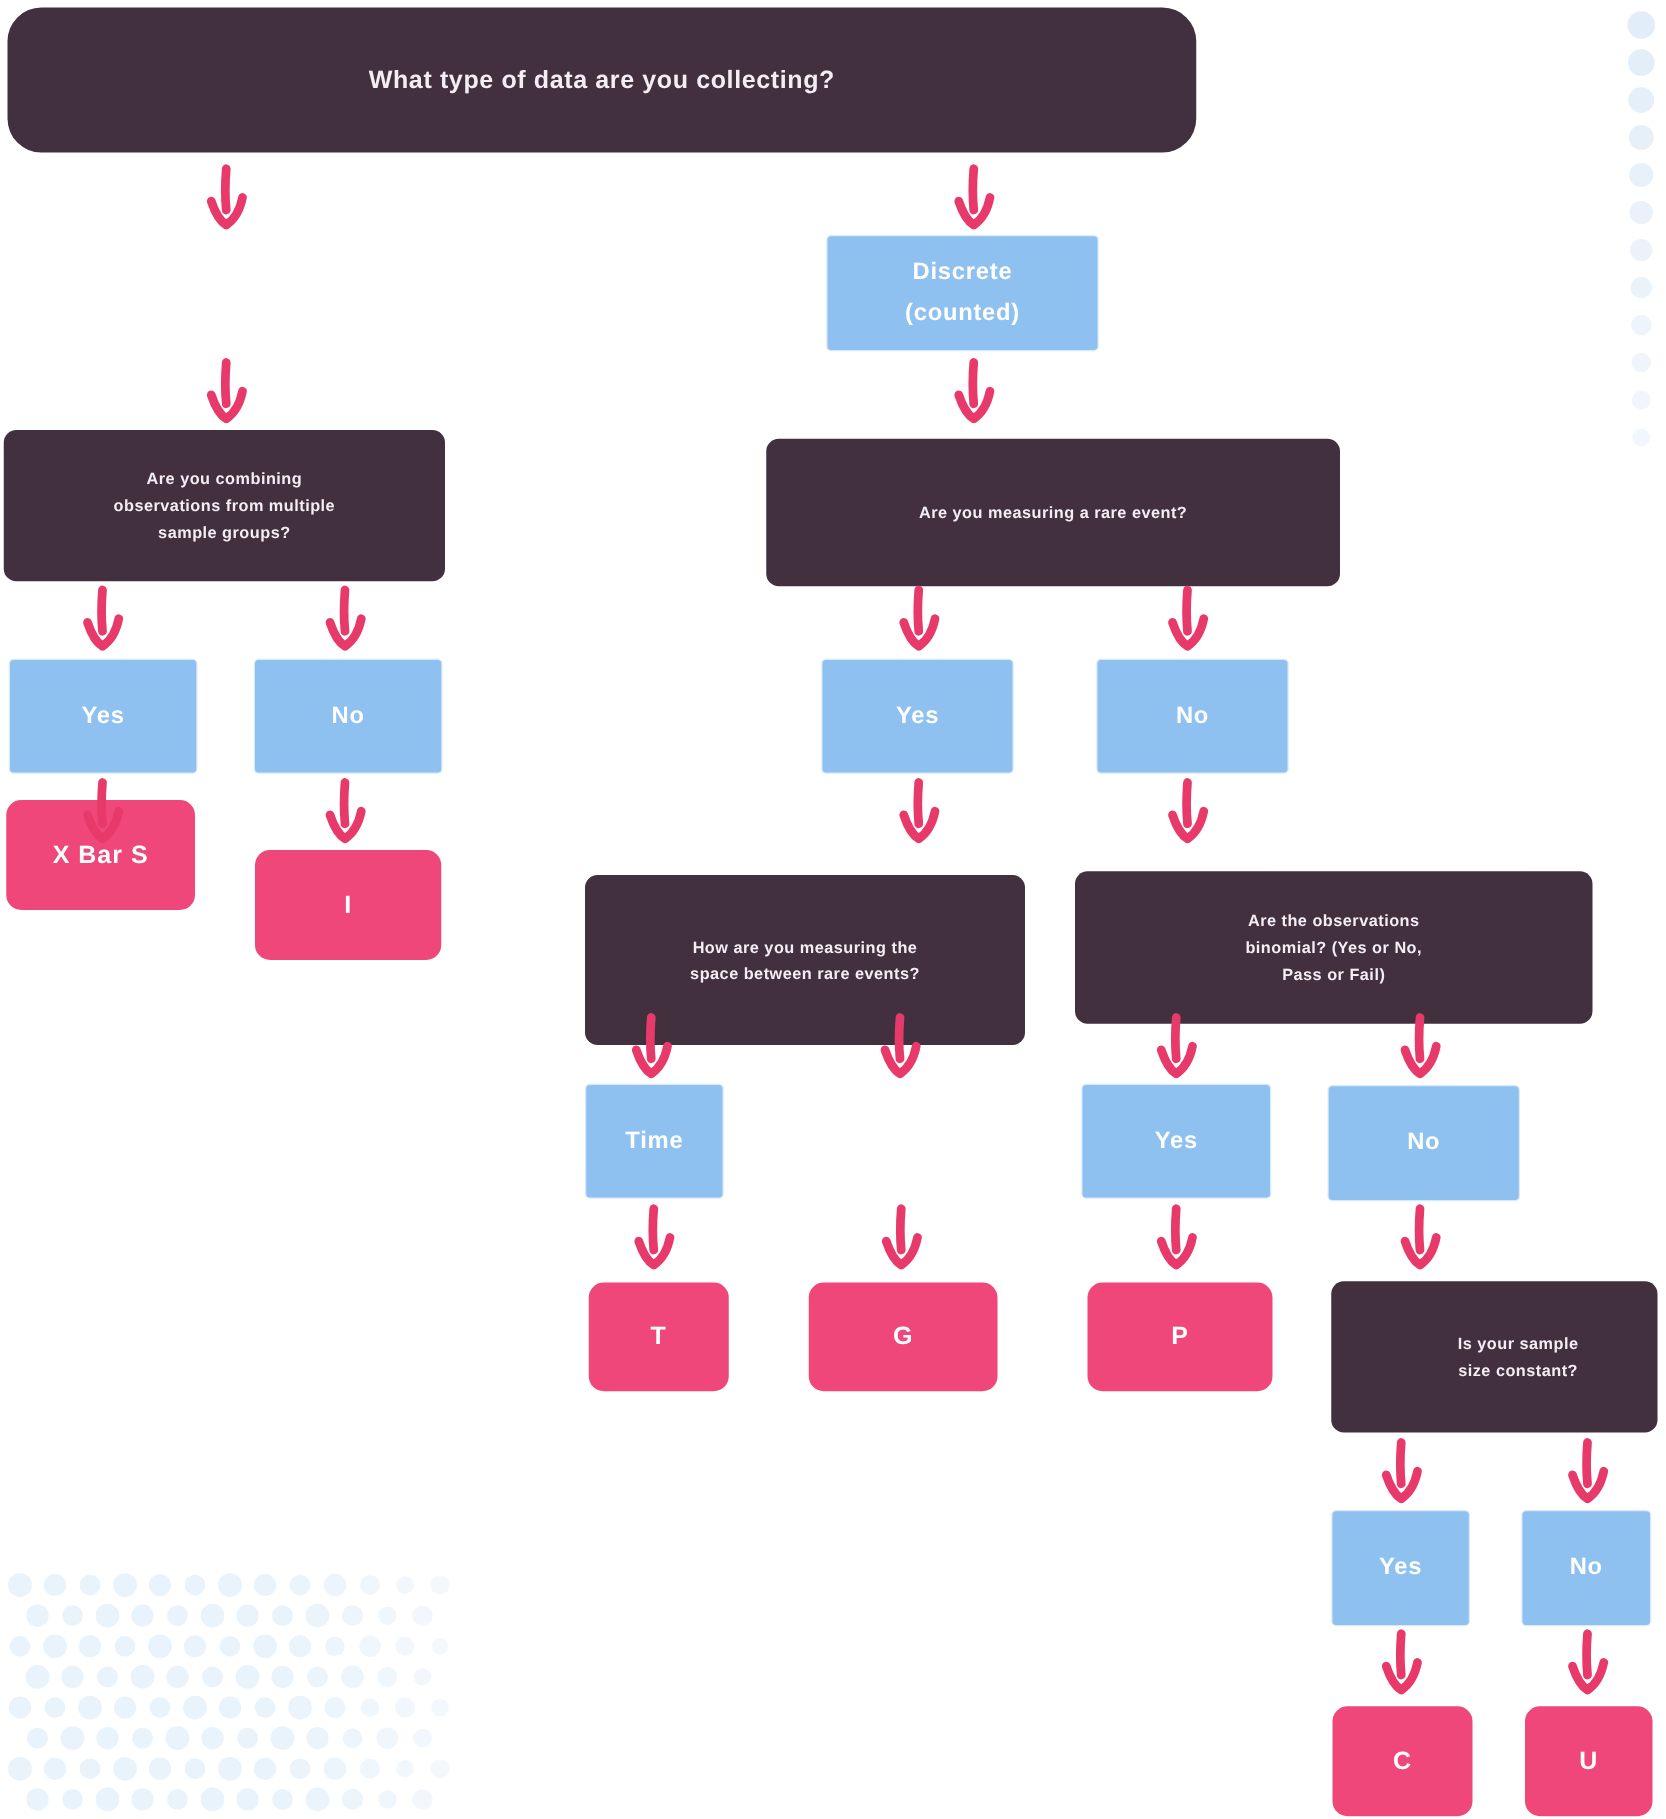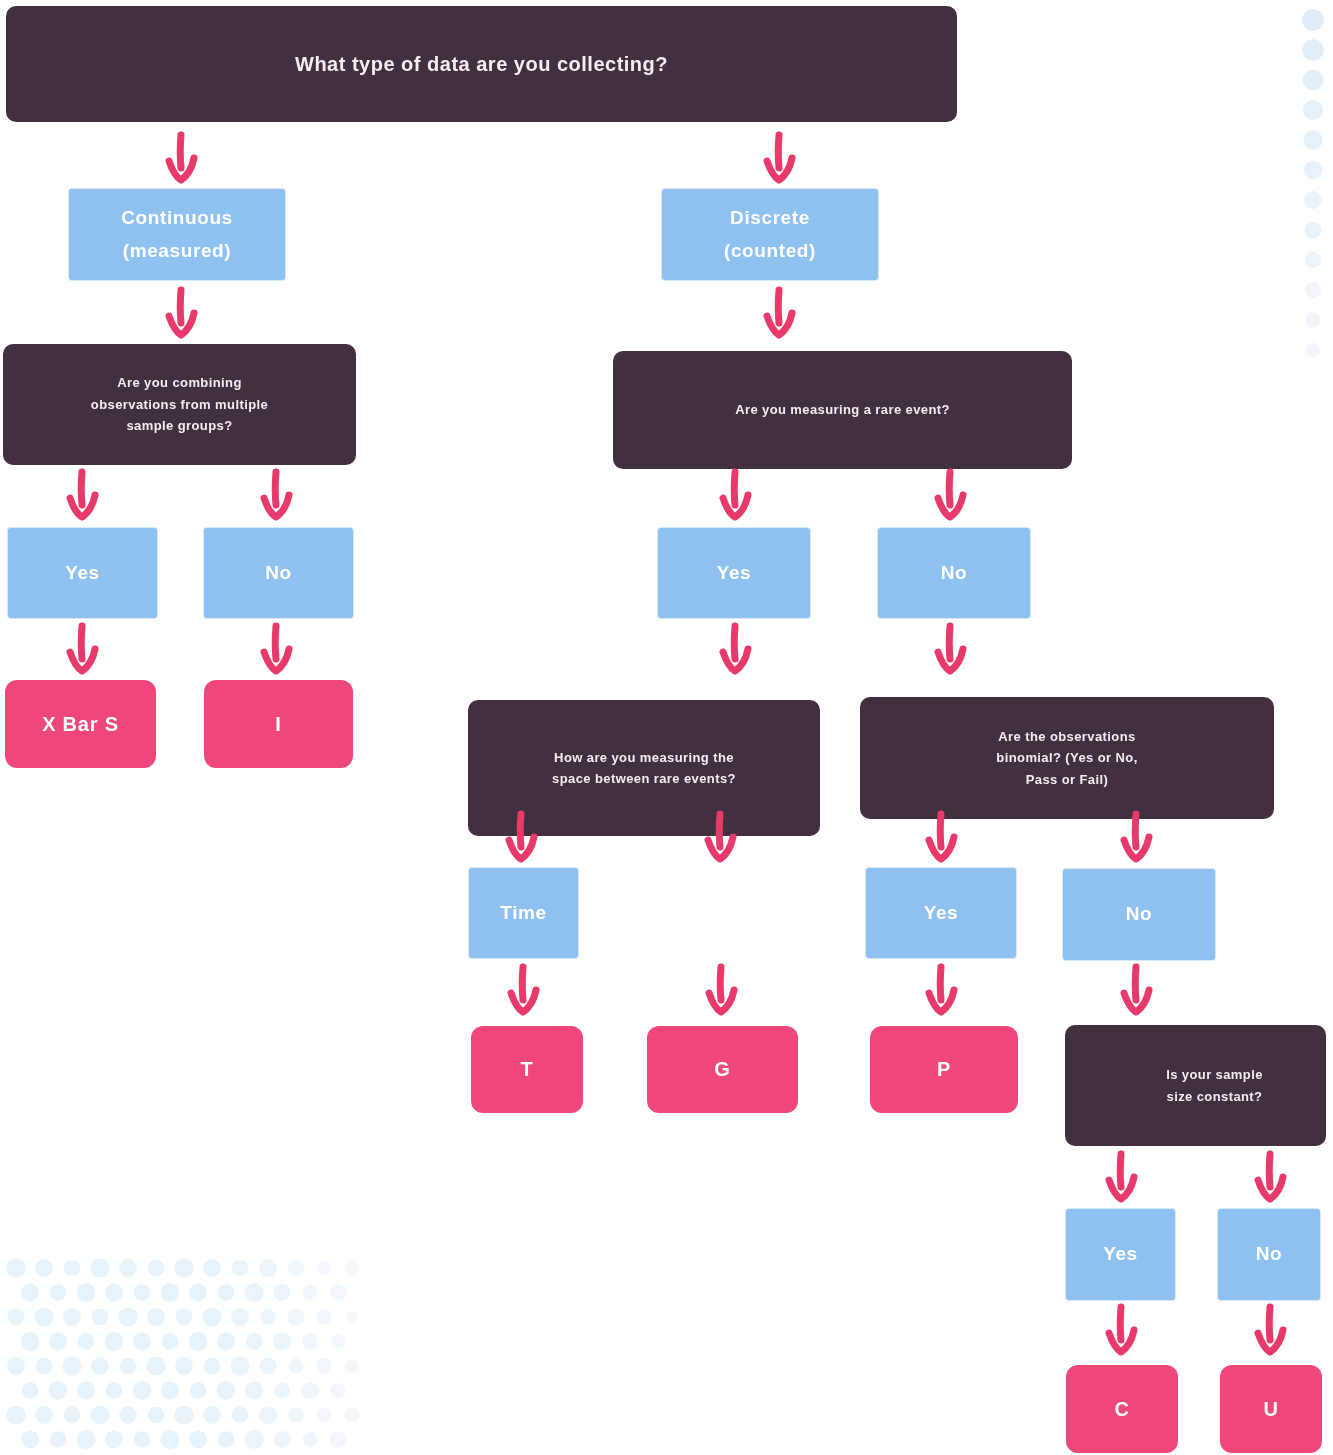--- a/index.html
+++ b/index.html
@@ -22,21 +22,21 @@
   }
   .q {
     background:var(--q-color,#43303F);
     border-radius:10px;
     font-size:13px;
     line-height:1.65;
     letter-spacing:0.4px;
     color:#F4EEF3;
     padding:6px 10px;
   }
-  .q.root { font-size:20px; letter-spacing:0.5px; }
+  .q.root { font-size:20px; letter-spacing:0.5px;border-radius:27px; }
   .o {
     background:var(--o-color,#8FC1F0);
     border-radius:3px;
     font-size:19px;
     line-height:1.7;
     letter-spacing:0.6px;
     padding:4px 8px;
     box-shadow:0 0 0 1px rgba(143,193,240,0.35);
   }
   .r {
@@ -191,35 +191,33 @@
 sample groups?</div>
   <div class="node q" style="left:613px; top:351px;  width:459px; height:118px;">Are you measuring a rare event?</div>
   <div class="node q" style="left:468px; top:700px;  width:352px; height:136px;">How are you measuring the
 space between rare events?</div>
   <div class="node q" style="left:860px; top:683px;  width:414px; height:122px;margin-top:14px;">Are the observations
 binomial? (Yes or No,
 Pass or Fail)</div>
   <div class="node q" style="left:1065px;top:1025px; width:261px; height:121px;padding-left:48px;">Is your sample
 size constant?</div>
 
-  <div class="node o" style="left:69px;   top:189px;  width:216px; height:91px;">Continuous
-(measured)</div>
   <div class="node o" style="left:662px;  top:189px;  width:216px; height:91px;">Discrete
 (counted)</div>
   <div class="node o" style="left:8px;    top:528px;  width:149px; height:90px;">Yes</div>
   <div class="node o" style="left:204px;  top:528px;  width:149px; height:90px;">No</div>
   <div class="node o" style="left:658px;  top:528px;  width:152px; height:90px;">Yes</div>
   <div class="node o" style="left:878px;  top:528px;  width:152px; height:90px;">No</div>
   <div class="node o" style="left:469px;  top:868px;  width:109px; height:90px;">Time</div>
   <div class="node o" style="left:866px;  top:868px;  width:150px; height:90px;">Yes</div>
   <div class="node o" style="left:1063px; top:869px;  width:152px; height:91px;">No</div>
   <div class="node o" style="left:1066px; top:1209px; width:109px; height:91px;">Yes</div>
   <div class="node o" style="left:1218px; top:1209px; width:102px; height:91px;">No</div>
 
-  <div class="node r" style="left:5px;    top:680px;  width:151px; height:88px;">X Bar S</div>
+  <div class="node r" style="left:5px;    top:640px;  width:151px; height:88px;">X Bar S</div>
   <div class="node r" style="left:204px;  top:680px;  width:149px; height:88px;">I</div>
   <div class="node r" style="left:471px;  top:1026px; width:112px; height:87px;">T</div>
   <div class="node r" style="left:647px;  top:1026px; width:151px; height:87px;">G</div>
   <div class="node r" style="left:870px;  top:1026px; width:148px; height:87px;">P</div>
   <div class="node r" style="left:1066px; top:1365px; width:112px; height:88px;">C</div>
   <div class="node r" style="left:1220px; top:1365px; width:102px; height:88px;">U</div>
 
   <svg class="arrow" viewBox="0 0 38 56" style="left:162px;  top:131px;">
       <use href="#arrow-glyph"></use>
     </svg>

